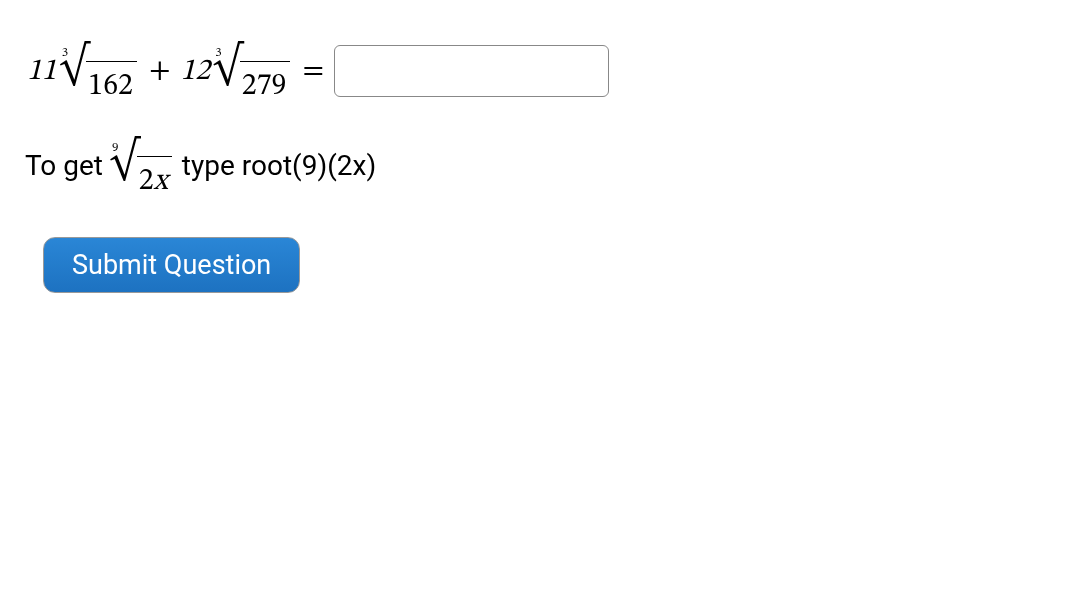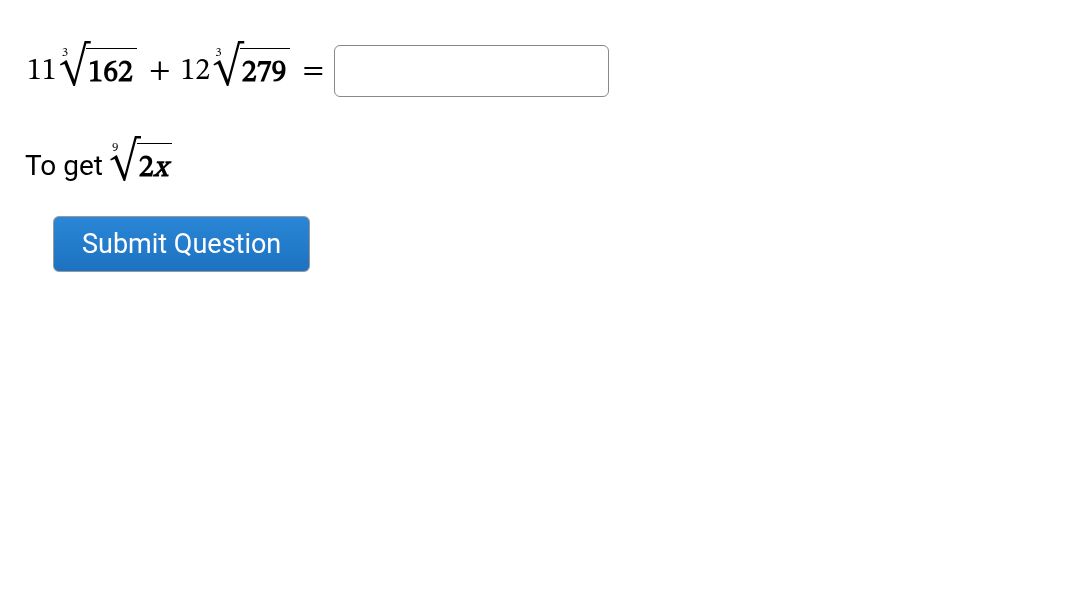--- a/index.html
+++ b/index.html
@@ -27,20 +27,21 @@
       margin-right: 8px;
     }
     .math {
       font-family: "STIX Two Math", "Cambria Math", "Times New Roman", serif;
       font-size: 30px;
       display: inline-flex;
       align-items: center;
     }
     .coef {
       margin: 0 2px;
+      font-style: italic;
     }
     .root-wrap {
       display: inline-flex;
       align-items: flex-start;
       position: relative;
       margin-right: 4px;
     }
     .root-index {
       font-size: 13px;
       position: relative;
@@ -52,68 +53,67 @@
       font-size: 38px;
       line-height: 0.8;
       position: relative;
       top: 4px;
     }
     .radicand {
       border-top: 1.5px solid #000;
       padding: 0 4px 0 2px;
       margin-left: -3px;
       position: relative;
-      top: 1px;
-      font-weight: bold;
+      top: 14px;
     }
     .op {
       margin: 0 8px;
     }
     .eq {
       margin: 0 10px 0 8px;
     }
     .answer-input {
       width: 275px;
       height: 52px;
       border: 1px solid #888;
       border-radius: 6px;
       font-size: 24px;
       padding: 4px 10px;
       font-family: inherit;
       outline: none;
     }
     .hint-line {
       font-size: 28px;
       line-height: 1.6;
-      margin-bottom: 25px;
+      margin-bottom: 46px;
       display: flex;
       align-items: center;
       flex-wrap: wrap;
     }
     .hint-text {
       margin-right: 6px;
     }
     .hint-text-after {
       margin-left: 6px;
     }
     .italic-x {
       font-style: italic;
       font-family: "STIX Two Math", "Cambria Math", "Times New Roman", serif;
     }
     .submit-btn {
       background: #1f77c8;
       background: linear-gradient(#2a86d6, #1d72c1);
       color: #fff;
       font-size: 27px;
       border: 1px solid #999;
-      border-radius: 6px;
+      border-radius: 12px;
       padding: 11px 28px;
       cursor: pointer;
       font-family: inherit;
-      margin-left: 28px;
+      margin-left: 18px;
     }
   </style>
 </head>
 <body>
 
 
 
 <div class="question-line">
   <span class="math">
     <span class="coef">11</span>
@@ -136,18 +136,19 @@
 
 <div class="hint-line">
   <span class="hint-text">To get</span>
   <span class="math">
     <span class="root-wrap">
       <span class="root-index">9</span>
       <span class="surd">√</span>
       <span class="radicand"><span>2</span><span class="italic-x">x</span></span>
     </span>
   </span>
+  <span class="hint-text-after">type root(9)(2x)</span>
 </div>
 
 <button class="submit-btn">Submit Question</button>
 
 
 
 
 </body></html>

